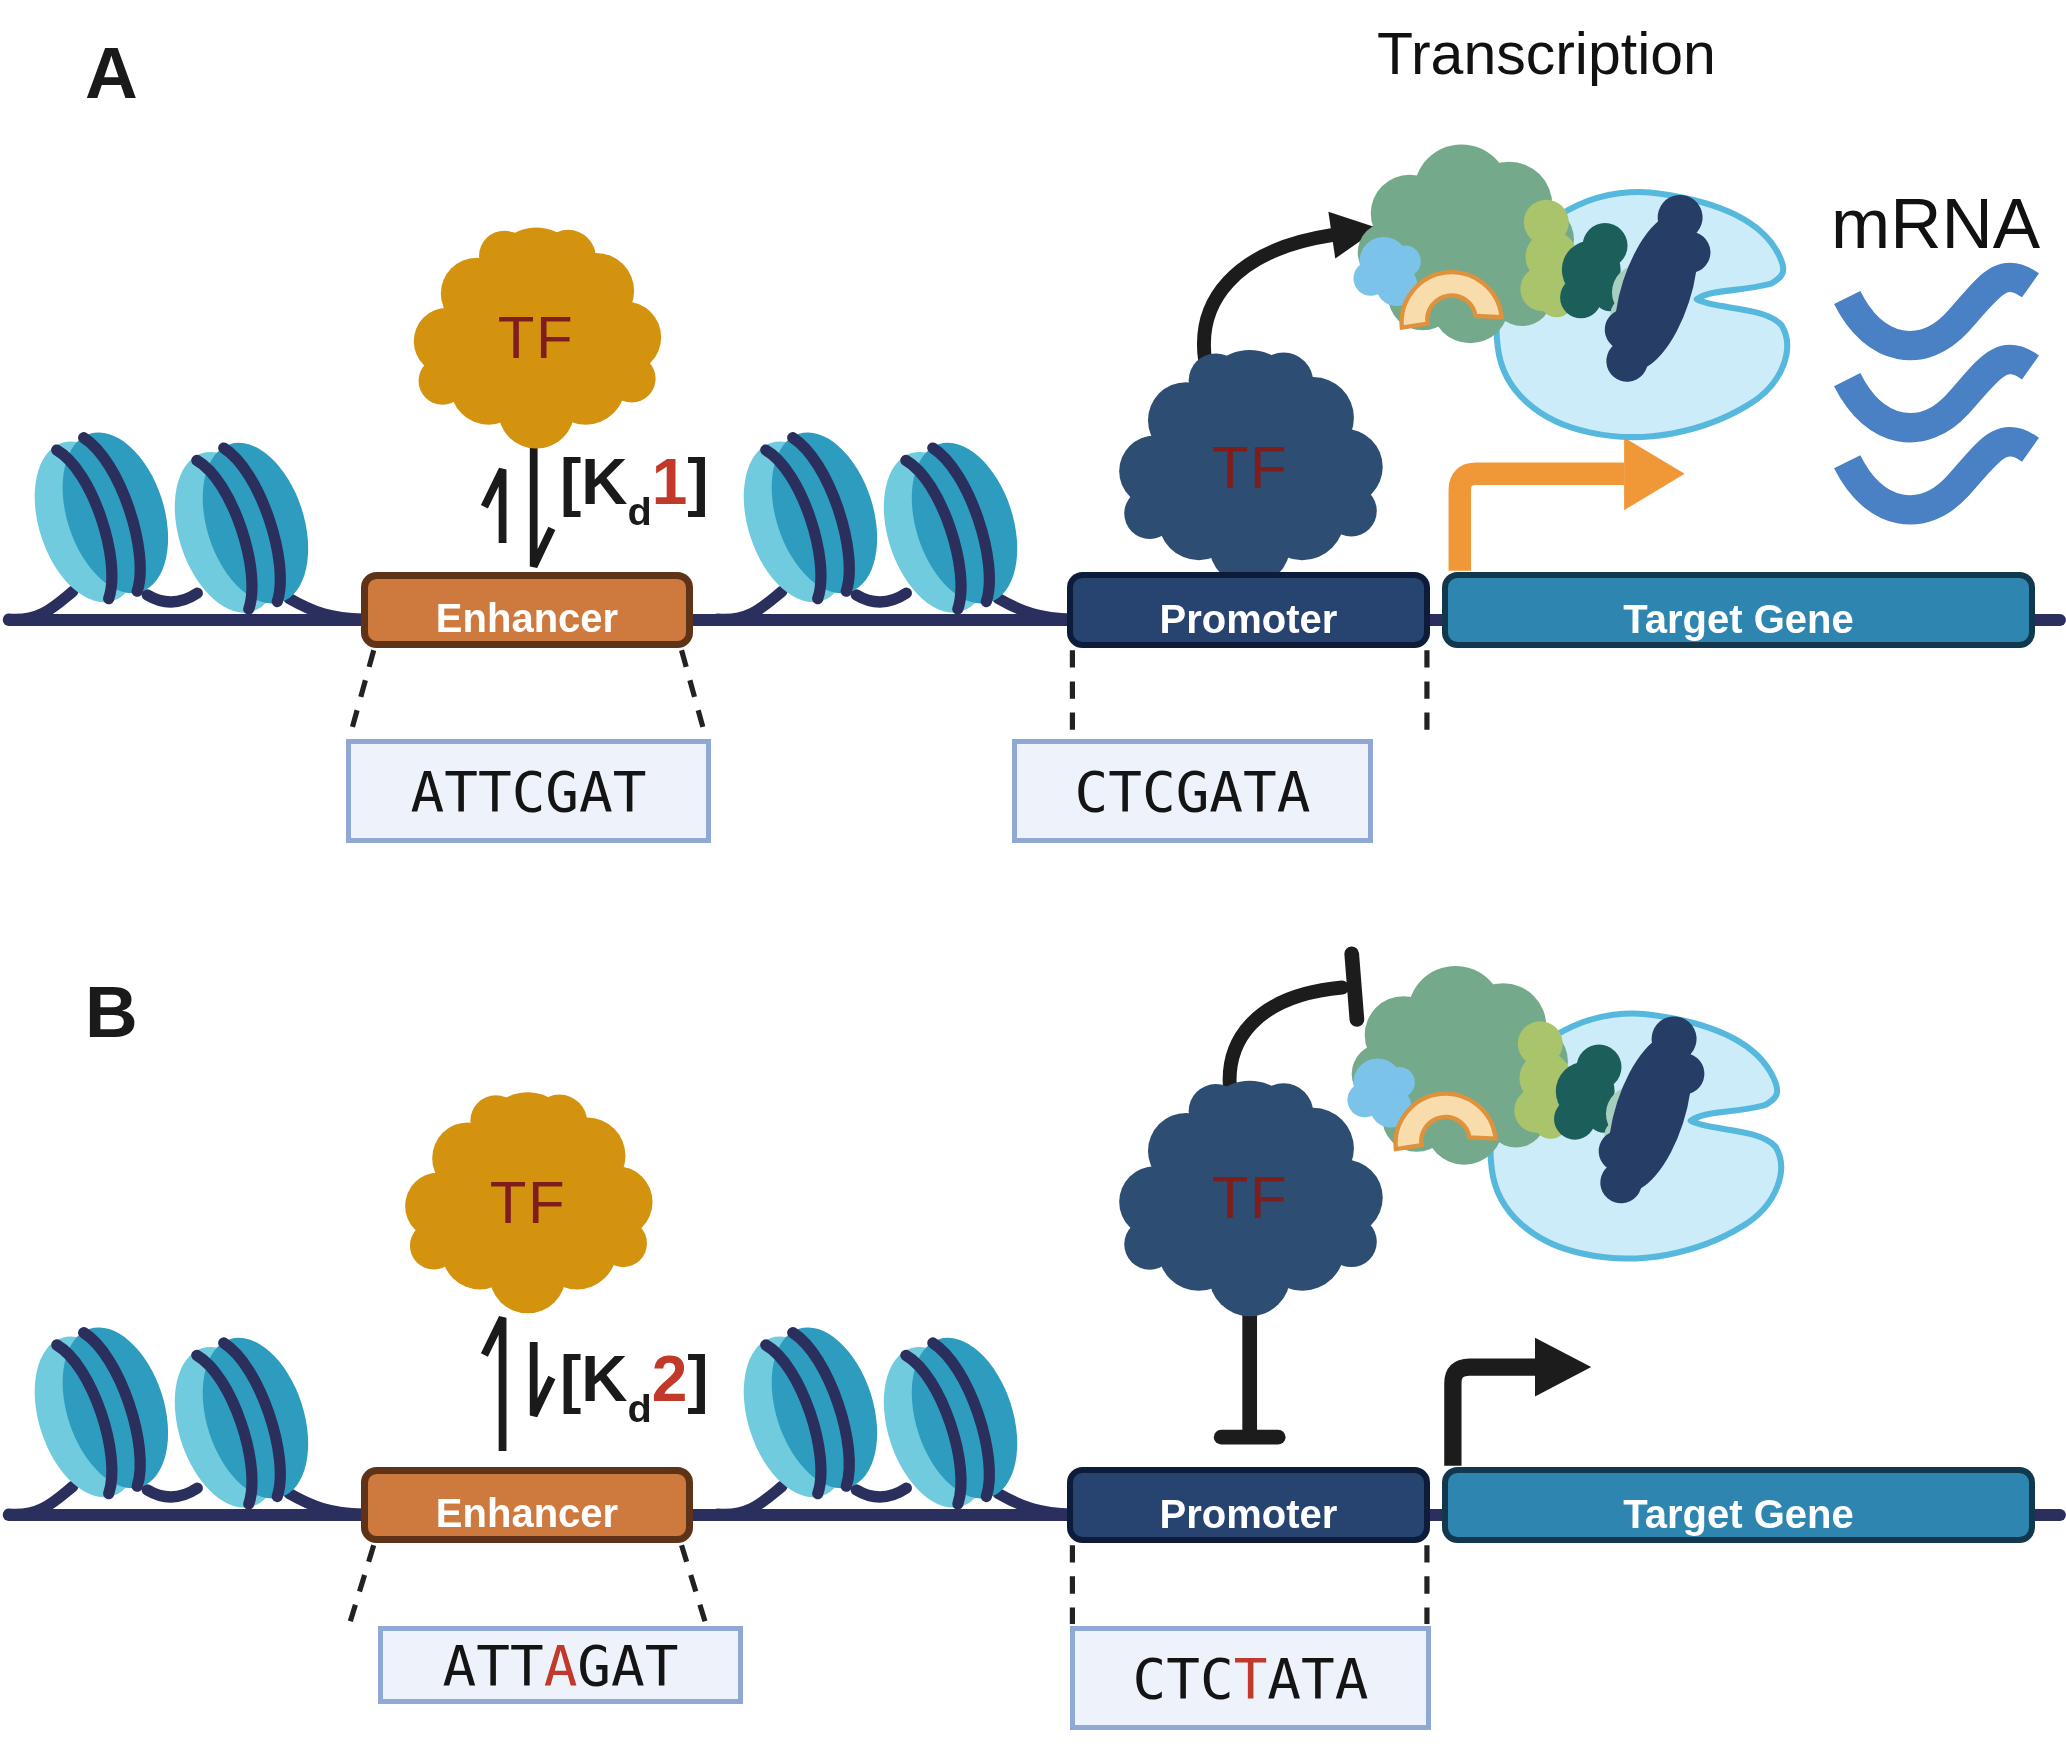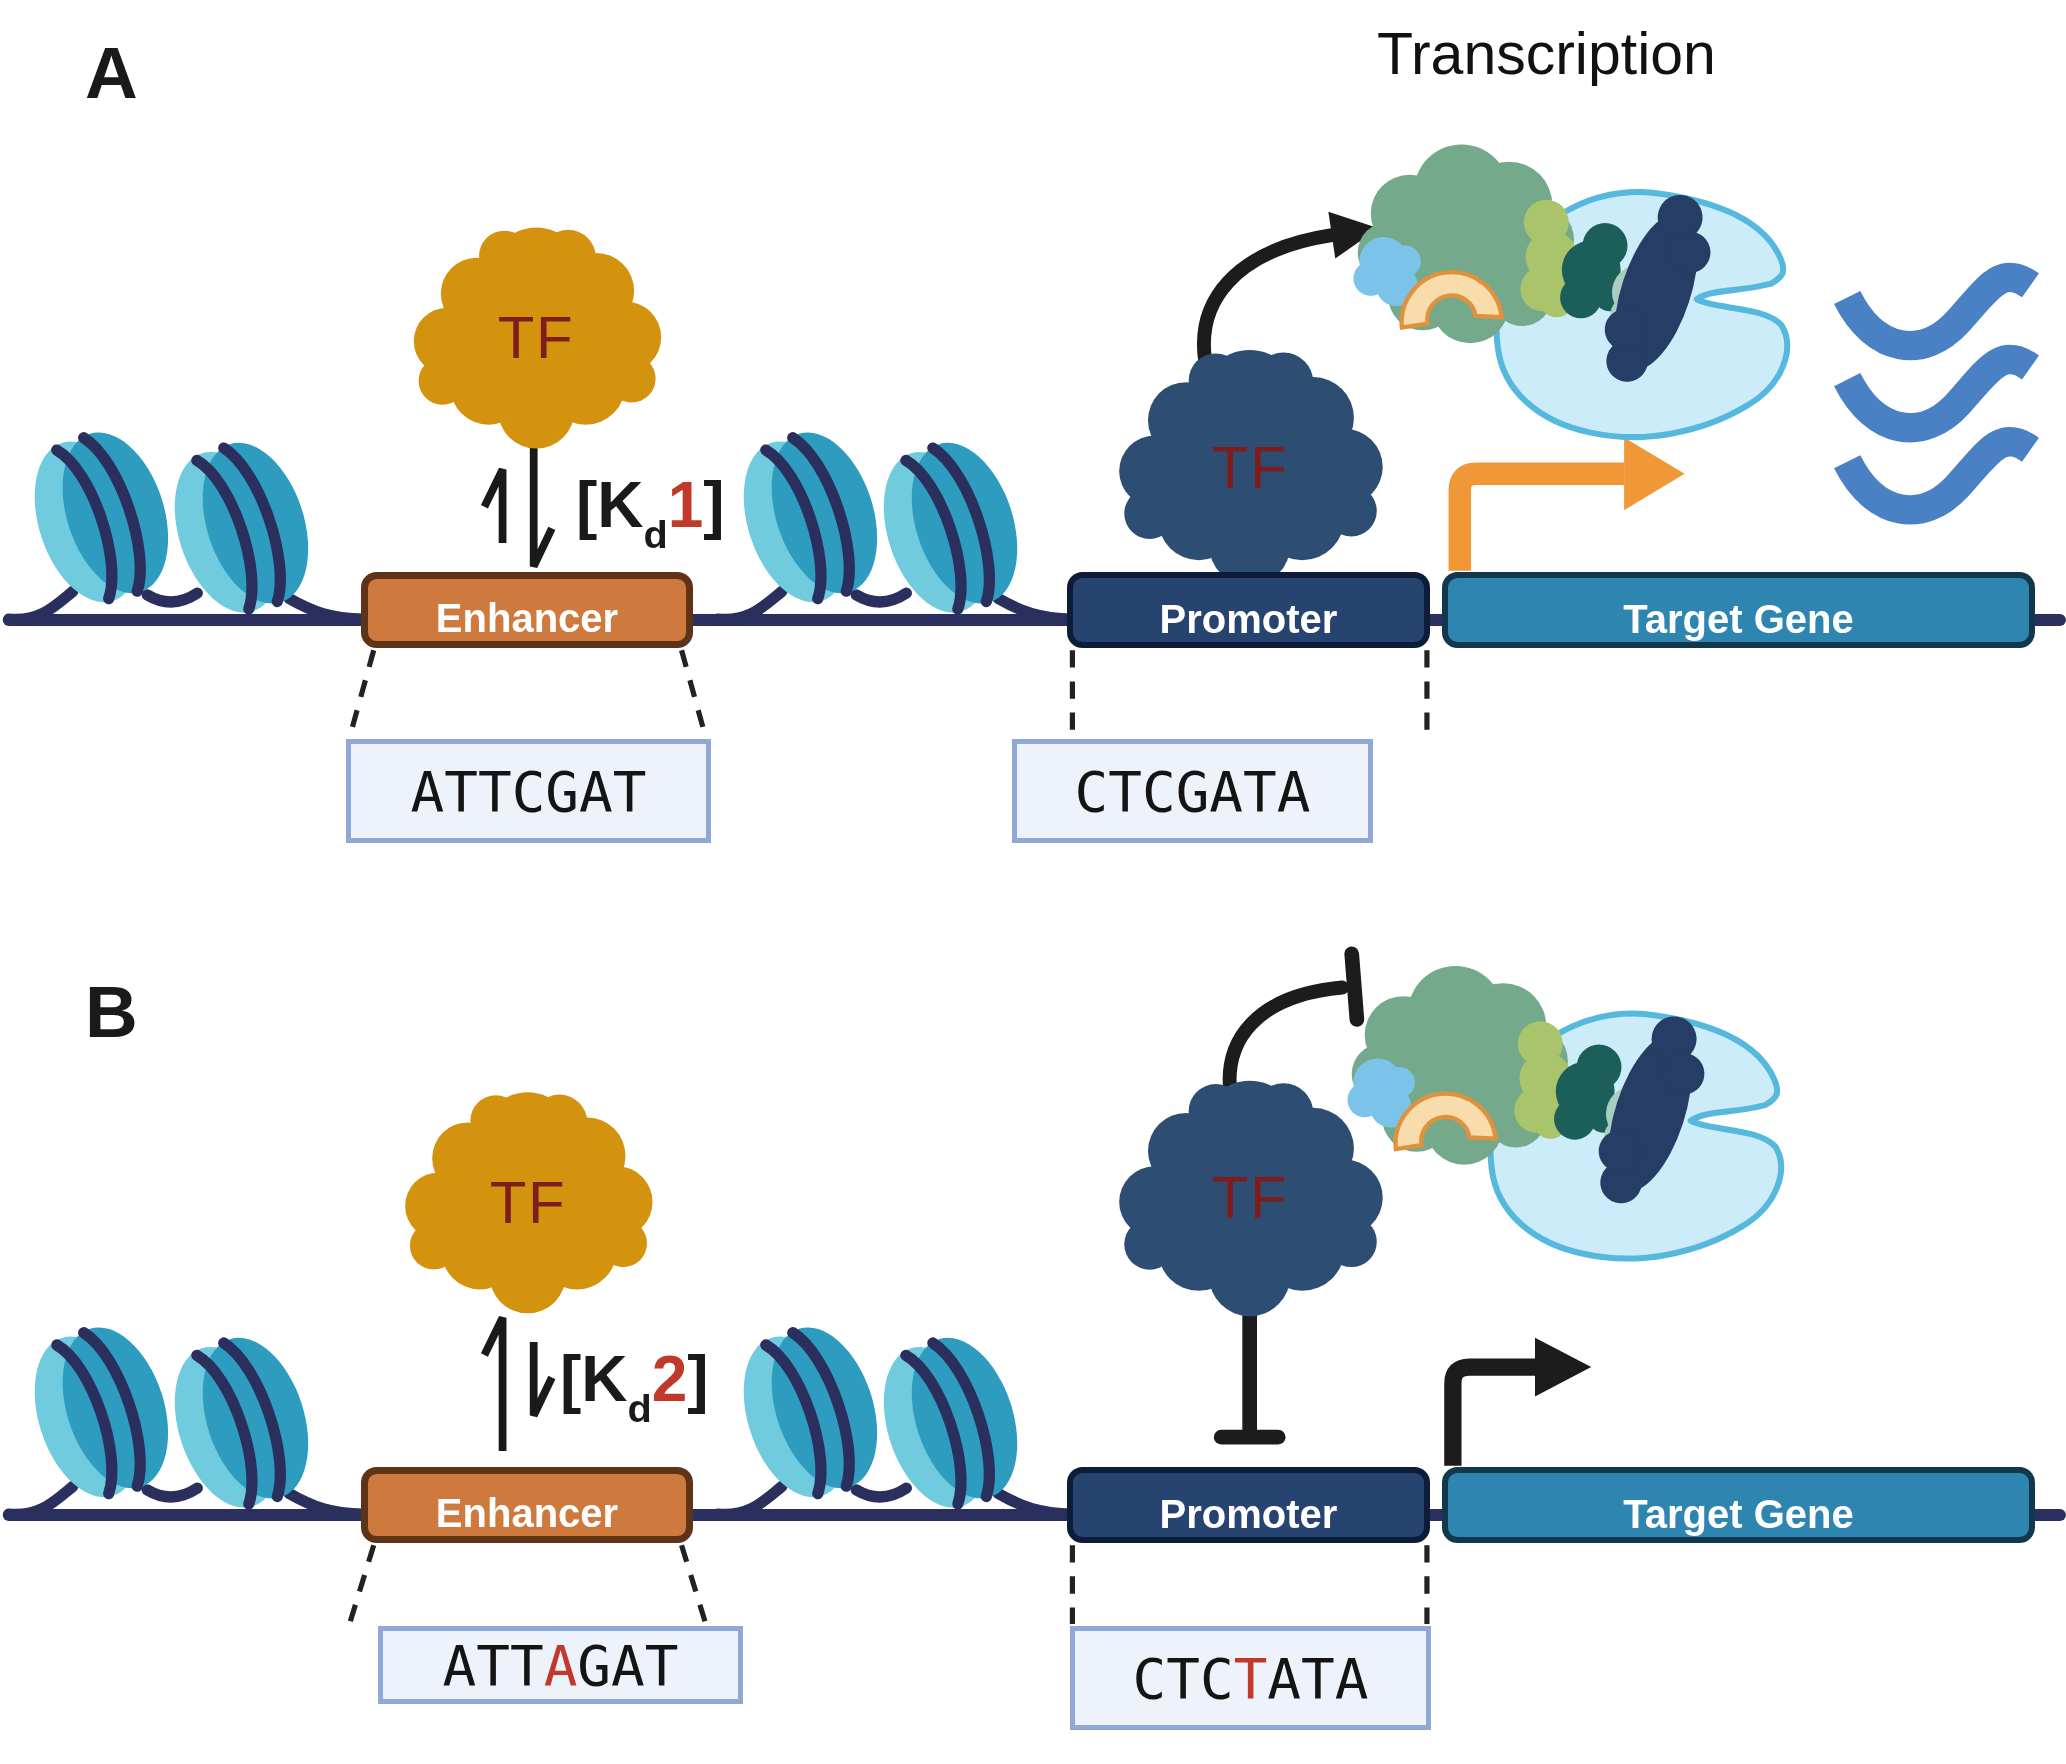--- a/index.html
+++ b/index.html
@@ -232,21 +232,21 @@
 
       <use href="#tf-blob" class="tf-activator" transform="translate(610,1390) scale(0.92)"></use>
       <use href="#tf-blob" class="tf-repressor" transform="translate(1445,1385) scale(0.98)"></use>
     </g>
   </svg>
 
   <div class="abs panel-label" style="left:85px; top:31px;">A</div>
 
   <div class="abs tf-text" style="left:432px; top:287px;">TF</div>
 
-  <div class="abs kd" style="left:576px; top:445px;margin-top:23px;">
+  <div class="abs kd" style="left:560px; top:445px;">
     <span>[K</span><sub>d</sub><span class="red">1</span><span>]</span>
   </div>
 
   <div class="abs gene-box enhancer-box" style="left:361px; top:572px; width:332px; height:76px;">
     <span>Enhancer</span>
   </div>
   <div class="abs gene-box promoter-box" style="left:1067px; top:572px; width:363px; height:76px;">
     <span>Promoter</span>
   </div>
   <div class="abs gene-box target-box" style="left:1442px; top:572px; width:593px; height:76px;">
@@ -263,20 +263,21 @@
   <div class="abs seq-box" style="left:1012px; top:739px; width:361px; height:104px;">
     <span>CTCGATA</span>
       <span class="mut"></span>
       <span></span>
   </div>
 
   <div class="abs complex-title" style="left:1283px; top:19px;">
     <div>Transcription</div>
   </div>
 
+  <div class="abs mrna-label" style="left:1831px; top:183px;">mRNA</div>
 
   <div class="abs panel-label" style="left:85px; top:970px;">B</div>
 
   <div class="abs tf-text" style="left:424px; top:1152px;">TF</div>
 
   <div class="abs kd" style="left:560px; top:1342px;">
     <span>[K</span><sub>d</sub><span class="red">2</span><span>]</span>
   </div>
 
   <div class="abs gene-box enhancer-box" style="left:361px; top:1467px; width:332px; height:76px;">

